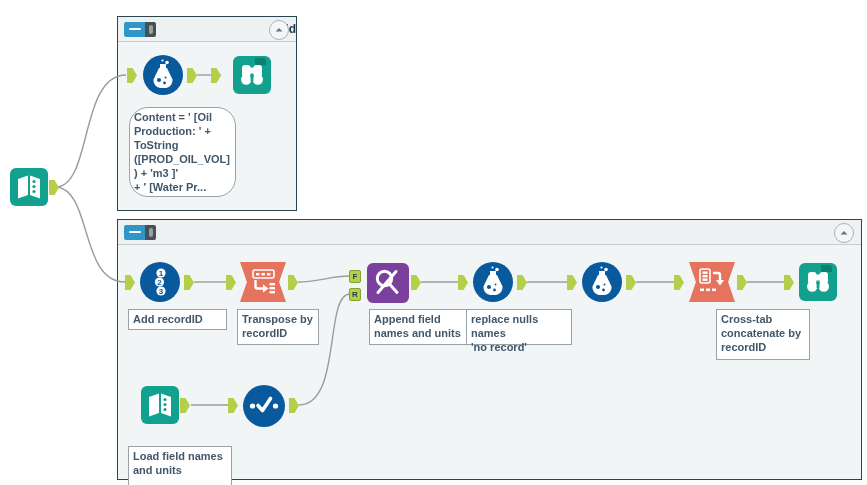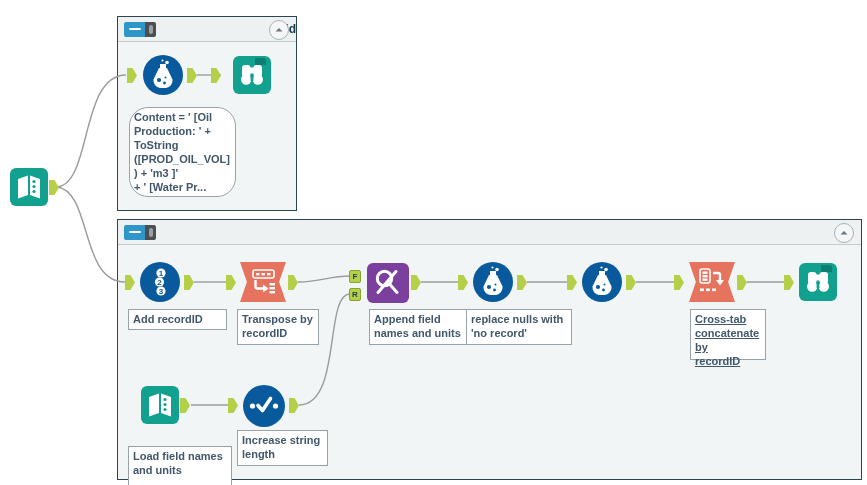--- a/index.html
+++ b/index.html
@@ -280,23 +280,23 @@
       <circle cx="24.8" cy="23.5" r="5.2" fill="#ffffff"></circle>
       <rect x="17.6" y="20" width="2.8" height="5" fill="#12a18f"></rect>
     </svg>
   </div>
 
   <div class="annotation" style="left:128px;top:309px;width:99px;height:21px;">Add recordID</div>
   <div class="annotation" style="left:237px;top:309px;width:82px;height:36px;">Transpose by
 recordID</div>
   <div class="annotation" style="left:357px;top:309px;width:99px;height:36px;margin-left:12px;">Append field
 names and units</div>
-  <div class="annotation" style="left:466px;top:309px;width:106px;height:36px;">replace nulls with
+  <div class="annotation" style="left:466px;top:309px;width:106px;height:36px;">replace nulls names
 'no record'</div>
-  <div class="annotation" style="left:690px;top:309px;width:76px;height:51px;text-decoration:underline;">Cross-tab
+  <div class="annotation" style="left:716px;top:309px;width:94px;height:51px;">Cross-tab
 concatenate by
 recordID</div>
 
   <div class="tool tool-square teal" style="left:141px;top:386px;width:38px;height:38px;">
     <svg width="38" height="38" viewBox="0 0 38 38">
       <path d="M8 11 L18 7.5 L18 27 L8 30.5 Z" fill="#ffffff"></path>
       <path d="M30 11 L20 7.5 L20 27 L30 30.5 Z" fill="#ffffff"></path>
       <circle cx="24" cy="13.5" r="1.6" fill="#12a18f"></circle>
       <circle cx="24" cy="18.5" r="1.6" fill="#12a18f"></circle>
       <circle cx="24" cy="23.5" r="1.6" fill="#12a18f"></circle>
@@ -309,16 +309,14 @@
     <svg width="42" height="42" viewBox="0 0 42 42">
       <circle cx="9.5" cy="21" r="2.6" fill="#ffffff"></circle>
       <circle cx="32.5" cy="21" r="2.6" fill="#ffffff"></circle>
       <path d="M15 20.5 L19.5 25.5 L27.5 13.5" fill="none" stroke="#ffffff" stroke-width="3.6" stroke-linecap="round" stroke-linejoin="round"></path>
     </svg>
   </div>
   <div class="anchor" style="left:289px;top:398px;"></div>
 
   <div class="annotation" style="left:128px;top:446px;width:104px;height:42px;">Load field names
 and units</div>
-  <div class="annotation" style="left:237px;top:430px;width:91px;height:36px;">Increase string
-length</div>
 
 </div>
 
 </body></html>

